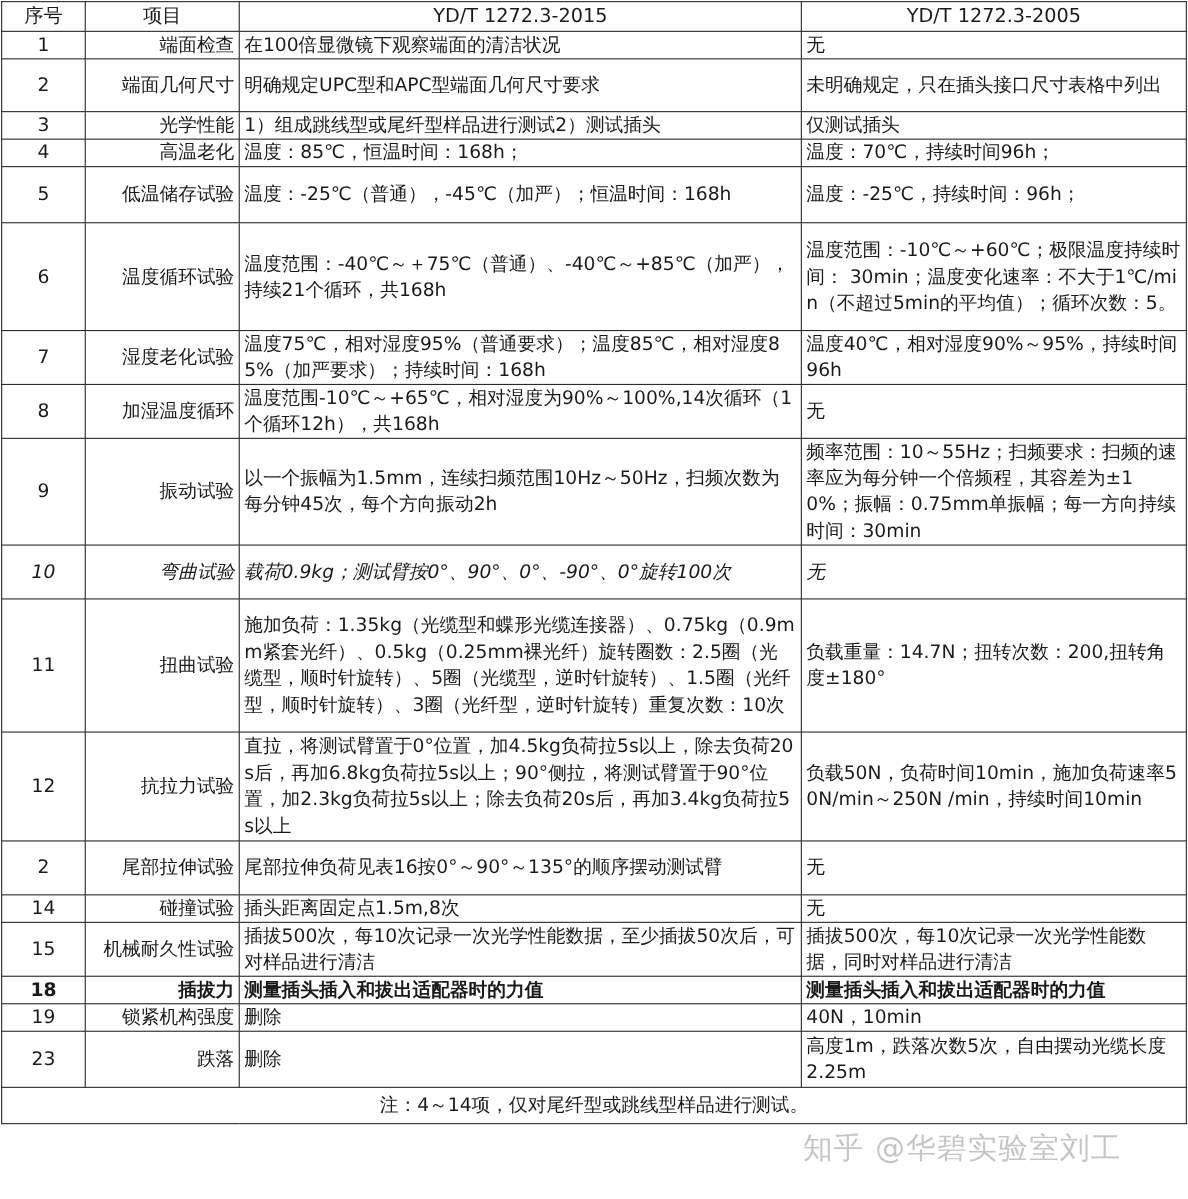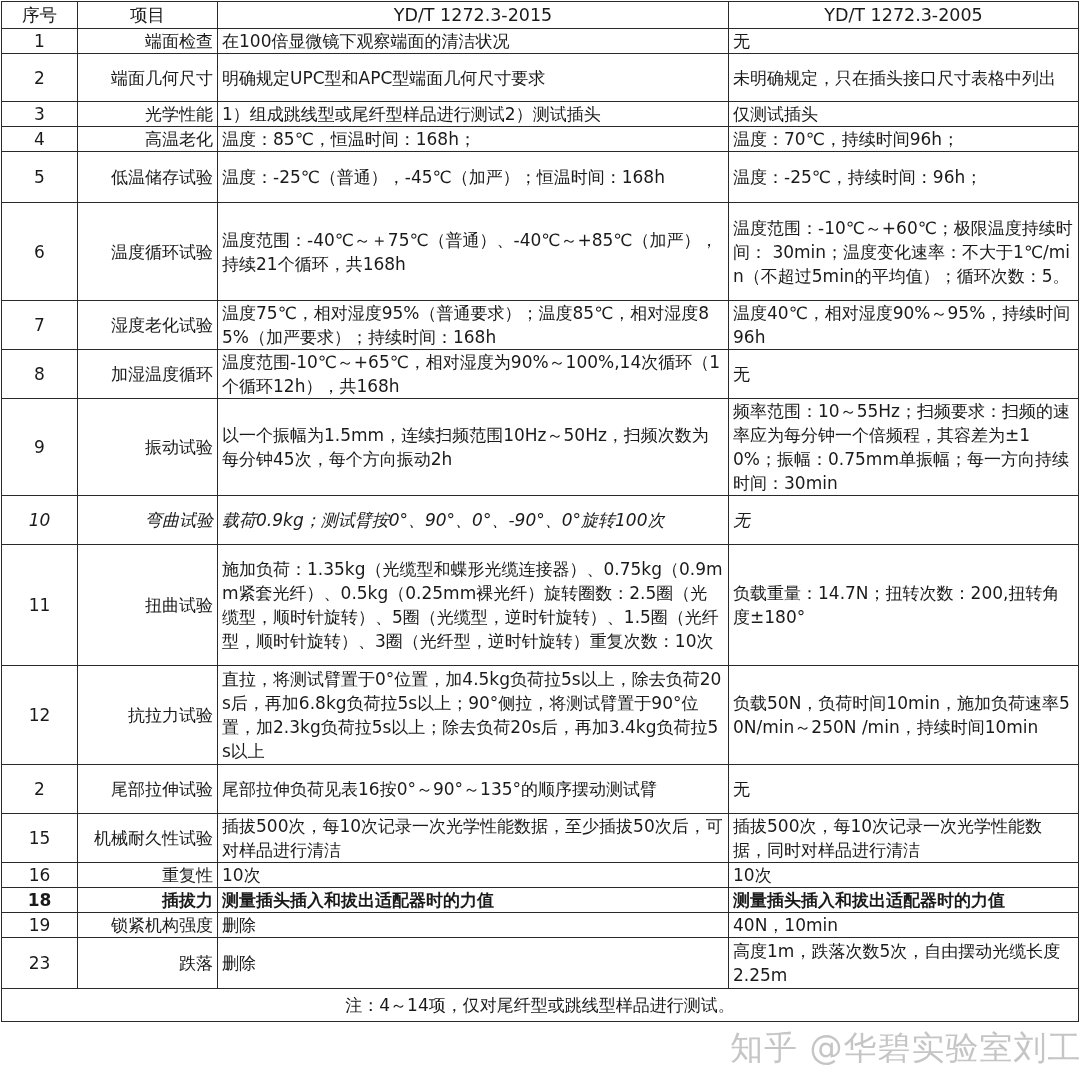--- a/index.html
+++ b/index.html
@@ -8,21 +8,21 @@
   table.cmp { position: absolute; left: 1px; top: 1px; border-collapse: collapse;
               table-layout: fixed; width: 1077px; }
   table.cmp td, table.cmp th { border: 1.5px solid #2a2a2a; padding: 0 4px;
               font-size: 17px; line-height: 24px; vertical-align: middle;
               overflow: hidden; word-break: break-all; }
   table.cmp th { font-weight: normal; text-align: center; font-size: 17.5px; }
   td.num { text-align: center; padding: 0; }
   td.item { text-align: right; }
   td.note { text-align: center; }
   col.c1 { width: 76px; } col.c2 { width: 140px; } col.c3 { width: 511px; } col.c4 { width: 350px; }
-  .watermark { position: absolute; left: 730px; top: 1026px; font-size: 33px;
+  .watermark { position: absolute; left: 730px; top: 1026px; font-size: 27px;
                color: rgba(150,150,150,0.55); letter-spacing: 1px; pointer-events: none;
                white-space: nowrap; }
 </style>
 </head>
 <body>
 
 <table class="cmp">
   <colgroup>
       <col class="c1">
       <col class="c2">
@@ -109,31 +109,31 @@
         <td class="item">抗拉力试验</td>
         <td class="v15">直拉，将测试臂置于0°位置，加4.5kg负荷拉5s以上，除去负荷20s后，再加6.8kg负荷拉5s以上；90°侧拉，将测试臂置于90°位置，加2.3kg负荷拉5s以上；除去负荷20s后，再加3.4kg负荷拉5s以上</td>
         <td class="v05">负载50N，负荷时间10min，施加负荷速率50N/min～250N /min，持续时间10min</td>
       </tr>
       <tr style="height: 49px;">
         <td class="num">2</td>
         <td class="item">尾部拉伸试验</td>
         <td class="v15">尾部拉伸负荷见表16按0°～90°～135°的顺序摆动测试臂</td>
         <td class="v05">无</td>
       </tr>
+      <tr style="height: 24px;">
+        <td class="num">14</td>
+        <td class="item">碰撞试验</td>
+        <td class="v15">插头距离固定点1.5m,8次</td>
+        <td class="v05">无</td>
+      </tr>
       <tr style="height: 49px;">
         <td class="num">15</td>
         <td class="item">机械耐久性试验</td>
         <td class="v15">插拔500次，每10次记录一次光学性能数据，至少插拔50次后，可对样品进行清洁</td>
         <td class="v05">插拔500次，每10次记录一次光学性能数据，同时对样品进行清洁</td>
-      </tr>
-      <tr style="height: 24px;">
-        <td class="num">16</td>
-        <td class="item">重复性</td>
-        <td class="v15">10次</td>
-        <td class="v05">10次</td>
       </tr>
       <tr style="height: 24px; font-weight: bold;">
         <td class="num">18</td>
         <td class="item">插拔力</td>
         <td class="v15">测量插头插入和拔出适配器时的力值</td>
         <td class="v05">测量插头插入和拔出适配器时的力值</td>
       </tr>
       <tr style="height: 24px; margin-top: 12px;">
         <td class="num">19</td>
         <td class="item">锁紧机构强度</td>

